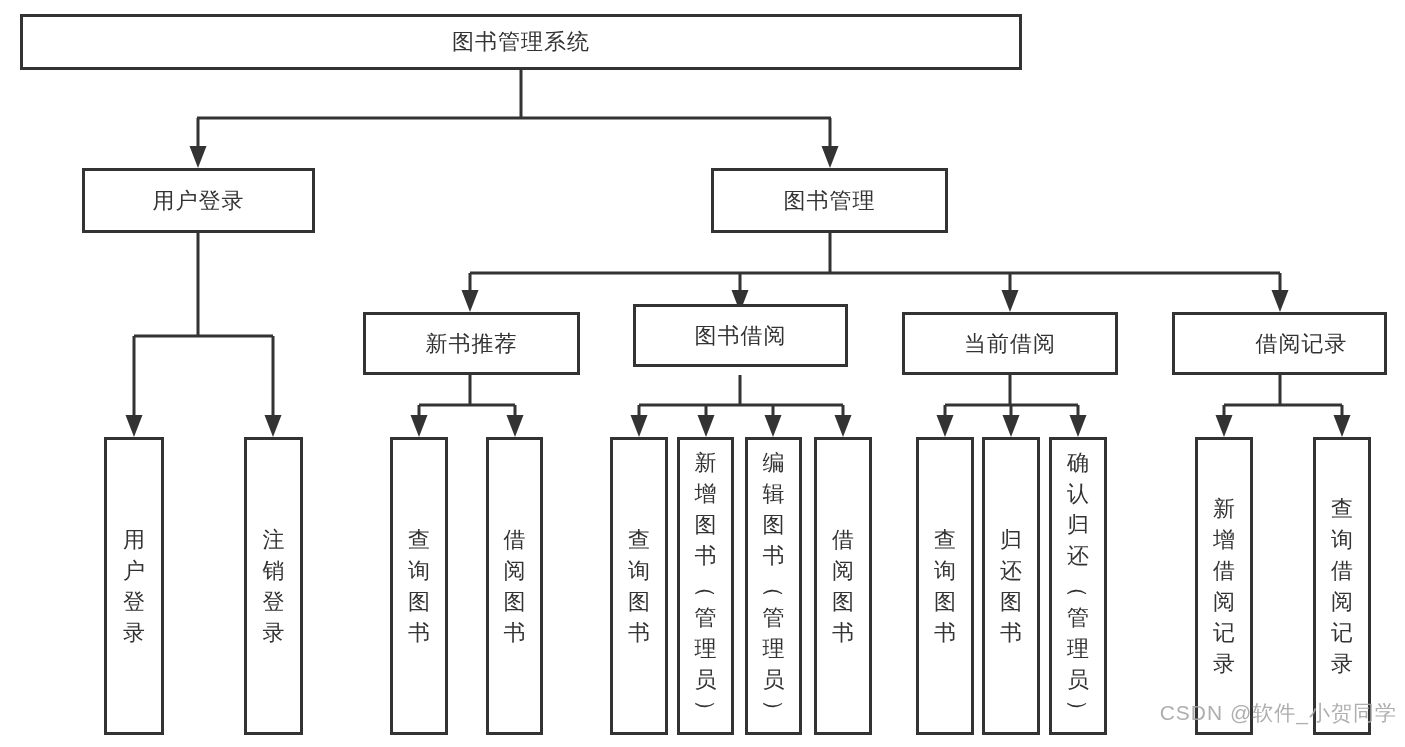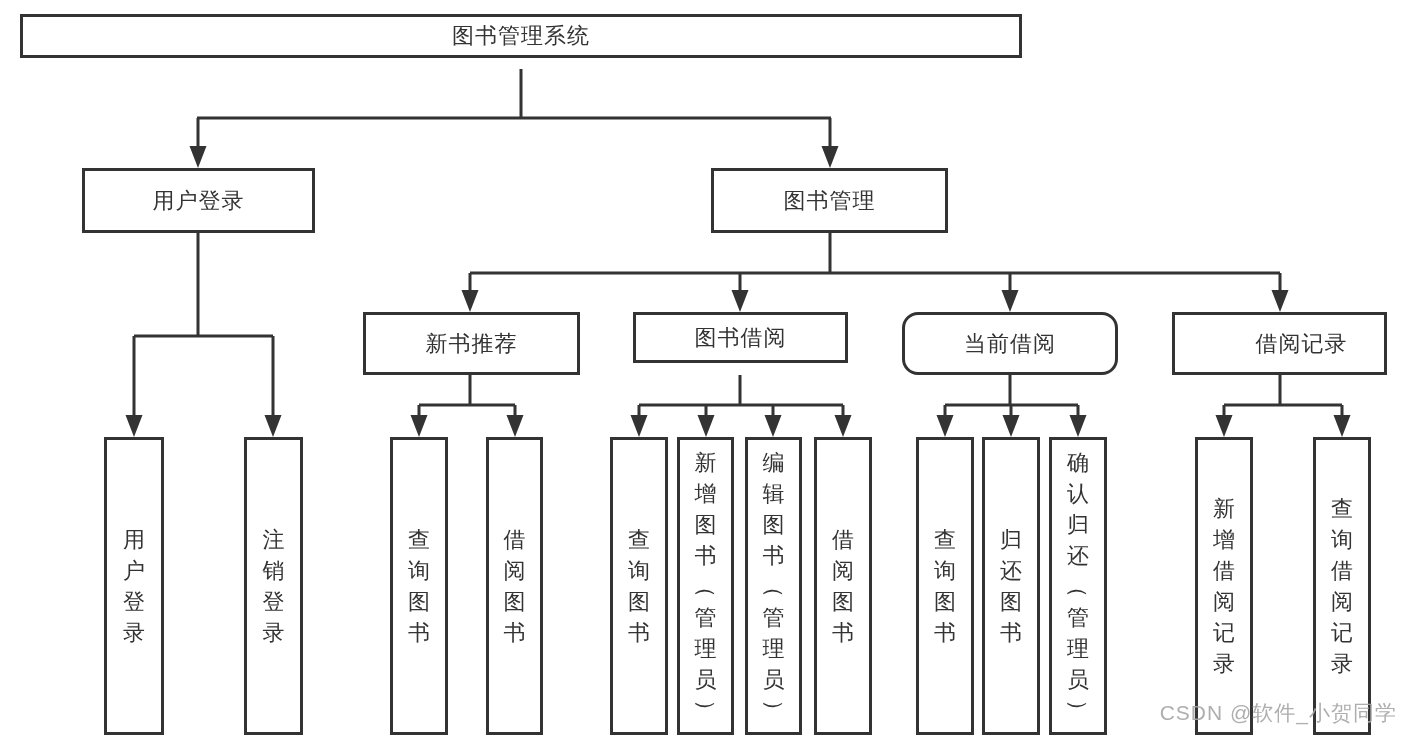--- a/index.html
+++ b/index.html
@@ -94,28 +94,28 @@
       M697.5 415 L714.5 415 L706 437 Z
       M764.5 415 L781.5 415 L773 437 Z
       M834.5 415 L851.5 415 L843 437 Z
       M936.5 415 L953.5 415 L945 437 Z
       M1002.5 415 L1019.5 415 L1011 437 Z
       M1069.5 415 L1086.5 415 L1078 437 Z
       M1215.5 415 L1232.5 415 L1224 437 Z
       M1333.5 415 L1350.5 415 L1342 437 Z"></path>
   </svg>
 
-  <div class="hbox" style="left:20px; top:14px; width:1002px; height:44px;">图书管理系统</div>
+  <div class="hbox" style="left:20px; top:14px; width:1002px; height:56px;">图书管理系统</div>
 
   <div class="hbox" style="left:711px; top:168px; width:237px; height:65px;">图书管理</div>
   <div class="hbox" style="left:82px; top:168px; width:233px; height:65px;">用户登录</div>
 
   <div class="hbox" style="left:363px; top:312px; width:217px; height:63px;">新书推荐</div>
-  <div class="hbox" style="left:633px; top:312px; width:215px; height:51px;">图书借阅</div>
-  <div class="hbox" style="left:902px; top:312px; width:216px; height:63px;border-radius:16px;">当前借阅</div>
+  <div class="hbox" style="left:633px; top:304px; width:215px; height:63px;">图书借阅</div>
+  <div class="hbox" style="left:902px; top:312px; width:216px; height:63px;">当前借阅</div>
   <div class="hbox" style="left:1172px; top:312px; width:215px; height:63px;padding-left:44px;">借阅记录</div>
 
   <div class="leaf" style="left:104px; width:60px;">
       <span>用</span>
       <span>户</span>
       <span>登</span>
       <span>录</span>
     </div>
   <div class="leaf" style="left:244px; width:59px;">
       <span>注</span>

